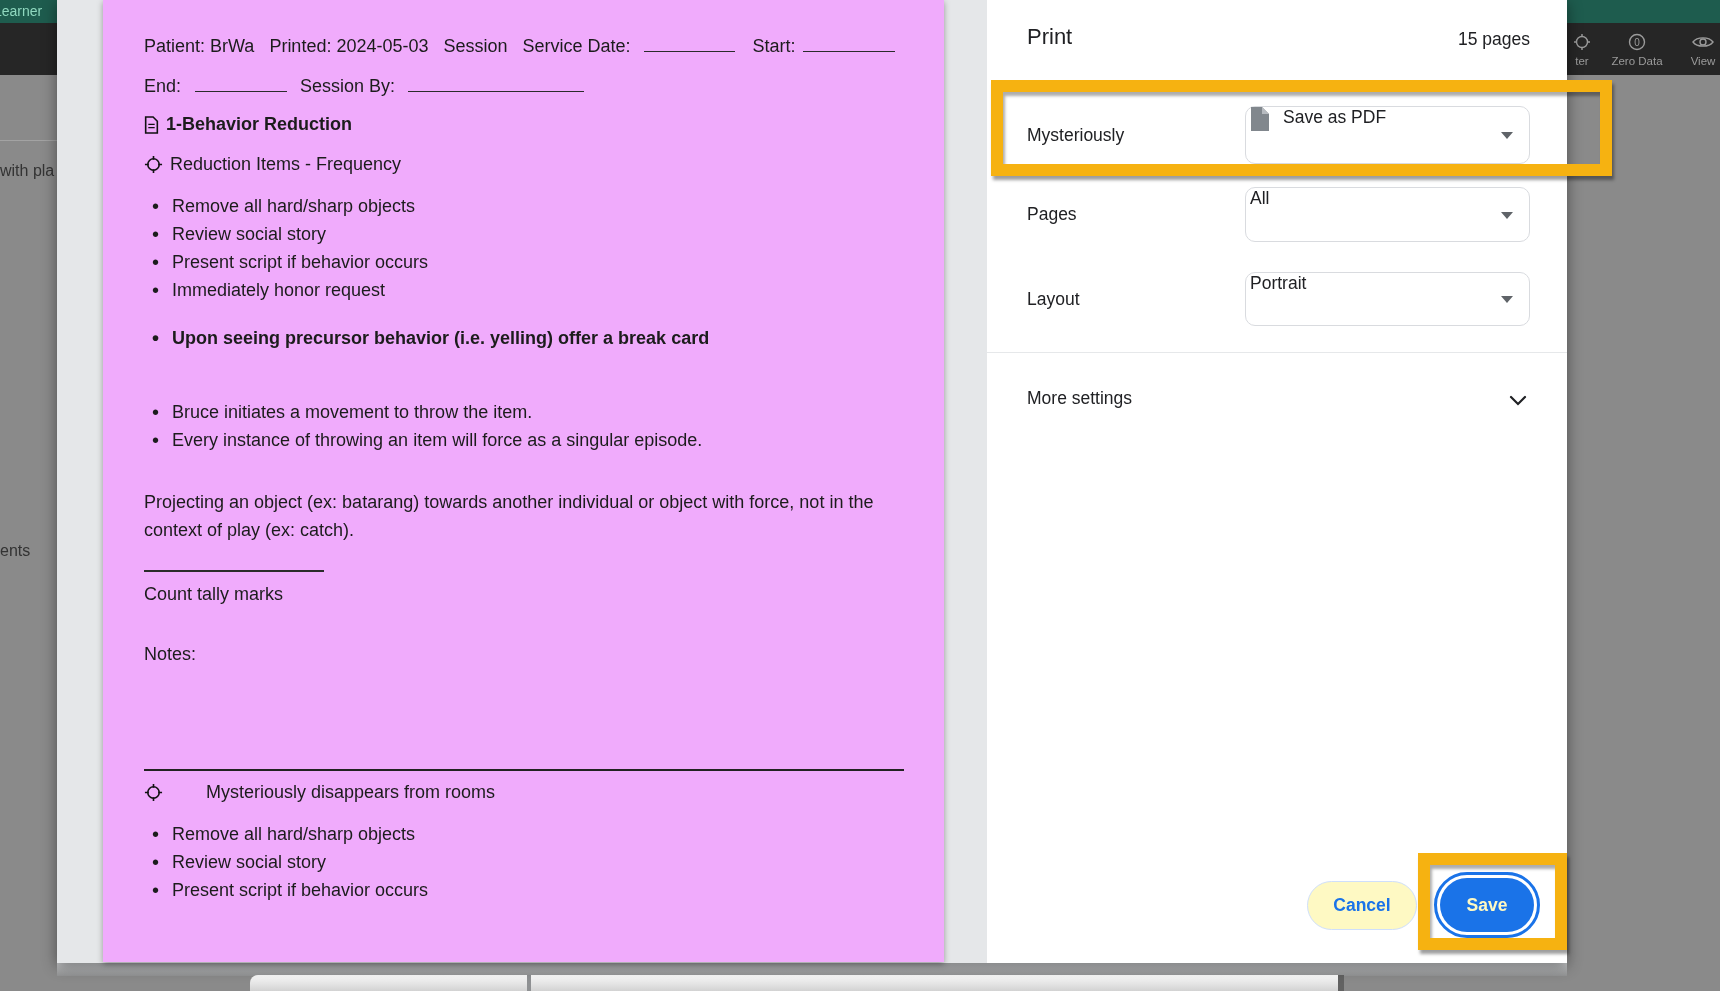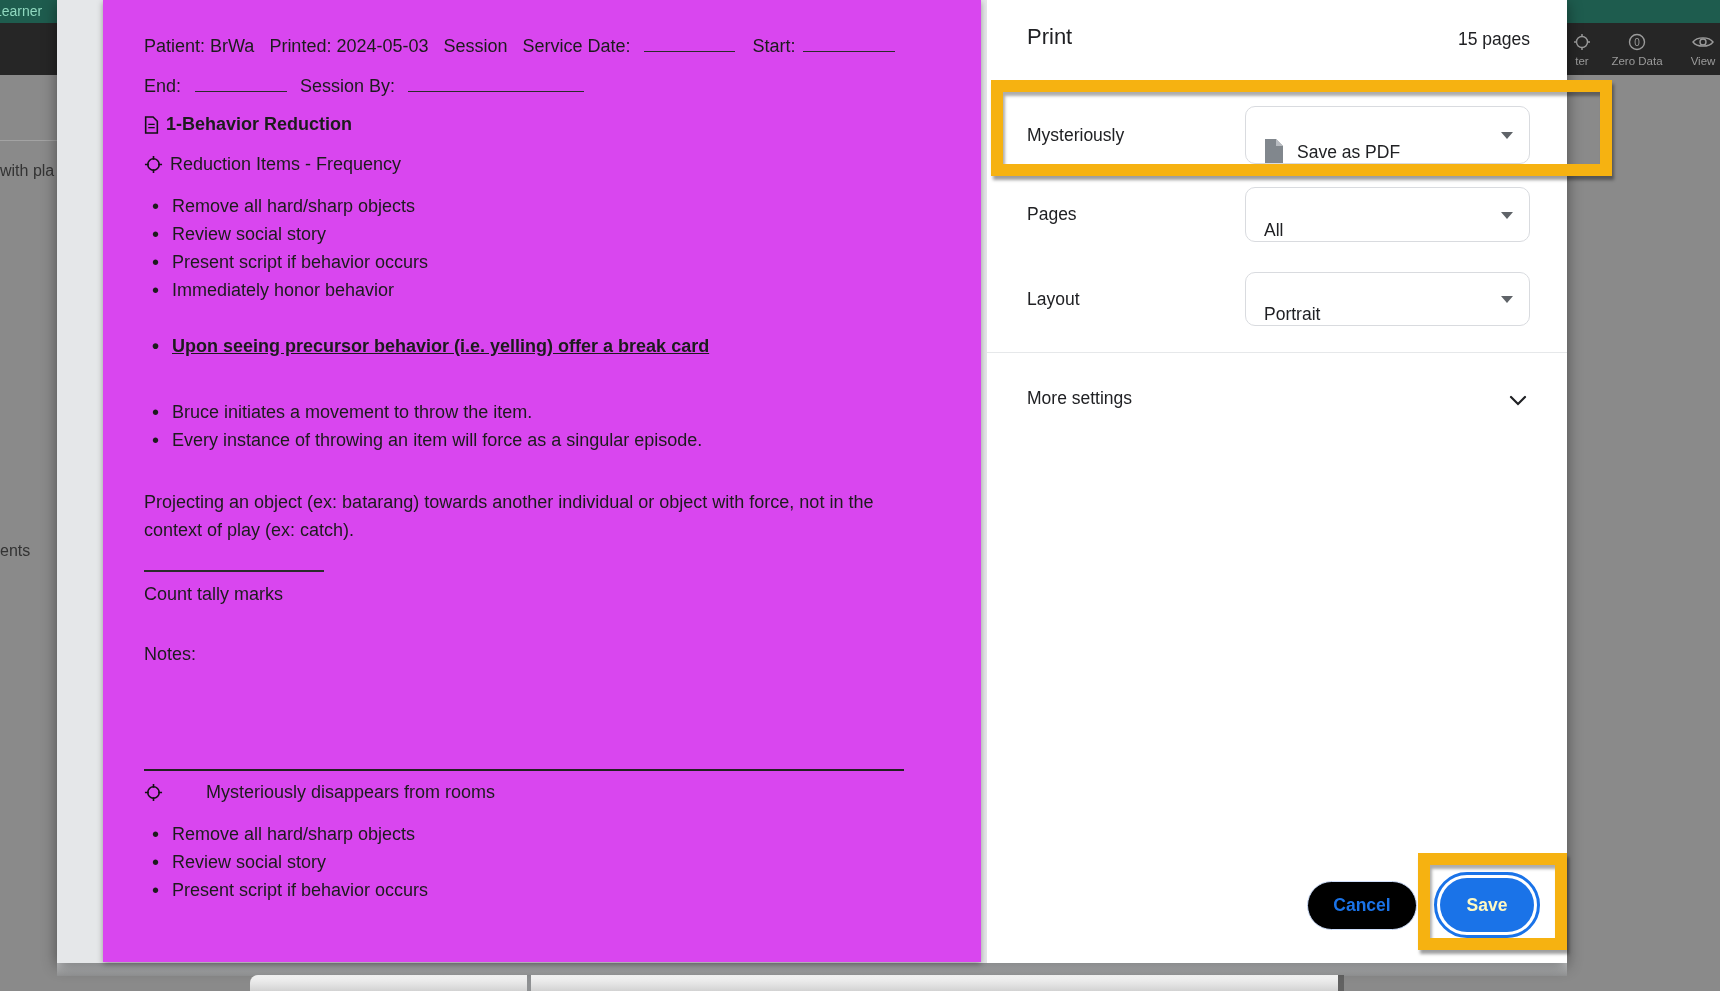--- a/index.html
+++ b/index.html
@@ -35,50 +35,50 @@
   .bs-card{position:absolute;top:975px;height:16px;background:linear-gradient(#fbfbfb,#d2d2d2);}
   .bs-card1{left:250px;width:277px;border-radius:8px 0 0 0;}
   .bs-card2{left:531px;width:807px;}
   .bs-vline{position:absolute;left:527px;top:975px;width:4px;height:16px;background:#8f9193;}
   .bs-dline{position:absolute;left:1338px;top:975px;width:6px;height:16px;background:#626262;}
 
   
   .dialog{position:absolute;left:57px;top:0;width:1510px;height:963px;background:#fff;
     box-shadow:0 3px 14px rgba(0,0,0,.45);}
   .preview{position:absolute;left:0;top:0;width:930px;height:963px;background:var(--preview-bg);}
-  .sheet{position:absolute;left:46px;top:0;width:841px;height:962px;background:#d946ef;
-    box-shadow:0 2px 6px rgba(0,0,0,.35);color:var(--doc-text);font-size:18px;padding-left:37px;}
+  .sheet{position:absolute;left:46px;top:0;width:841px;height:962px;background:#f0abfc;
+    box-shadow:0 2px 6px rgba(0,0,0,.35);color:var(--doc-text);font-size:18px;}
 
   .dl{position:absolute;left:41px;white-space:nowrap;}
   .dl .gap{display:inline-block;}
   .blank{display:inline-block;border-bottom:1.7px solid #2b2b2b;height:15px;vertical-align:baseline;}
   .sec-title,.bvr-title{display:flex;align-items:center;gap:7px;}
   .sec-title{font-weight:bold;}
   .bullet{position:absolute;left:69px;white-space:nowrap;}
   .bullet::before{content:"•";position:absolute;left:-20px;font-size:20px;top:-1px;}
   .bullet.bold{font-weight:bold;}
   .para{position:absolute;left:41px;width:745px;line-height:28px;}
   .blank-solo{position:absolute;left:41px;width:180px;height:20px;border-bottom:2px solid #2b2b2b;}
   .doc-hr{position:absolute;left:41px;width:760px;height:0;border-top:2px solid #222;}
 
   
   .panel{position:absolute;left:930px;top:0;width:580px;height:963px;background:#fff;color:var(--panel-text);}
   .p-title{position:absolute;left:40px;top:24px;font-size:22px;font-weight:500;}
   .p-pages{position:absolute;right:37px;top:29px;font-size:17.5px;font-weight:500;}
   .row-label{position:absolute;left:40px;font-size:17.5px;}
   .select{position:absolute;right:37px;width:285px;background:#fff;border:1px solid #d9dbdf;border-radius:10px;
-    display:flex;align-items:flex-end;padding-left:18px;box-sizing:border-box;font-size:17.5px;cursor:pointer;}
+    display:flex;align-items:flex-start;padding-left:4px;box-sizing:border-box;font-size:17.5px;cursor:pointer;}
   .caret{position:absolute;right:16px;top:50%;margin-top:-3px;width:0;height:0;
     border-left:6px solid transparent;border-right:6px solid transparent;border-top:7px solid #5f6368;}
   .sep{position:absolute;left:0;top:352px;width:100%;height:1px;background:#e6e8ea;}
   .more{position:absolute;left:40px;top:388px;font-size:17.5px;}
   .more-chevron{position:absolute;right:40px;top:395px;}
 
   .btn-cancel{position:absolute;left:320px;top:881px;width:110px;height:49px;border-radius:25px;
-    background:#000000;border:1.5px solid #cfdffb;color:var(--primary-blue);font-size:17.5px;font-weight:600;
+    background:#fef9c3;border:1.5px solid #cfdffb;color:var(--primary-blue);font-size:17.5px;font-weight:600;
     font-family:"Liberation Sans",sans-serif;cursor:pointer;}
   .save-wrap{position:absolute;left:447px;top:872px;border:3px solid var(--primary-blue);
     border-radius:36px;padding:3px;background:#fff;}
   .btn-save{display:block;width:94px;height:54px;border-radius:27px;border:none;background:var(--primary-blue);
     color:#fef9c3;font-size:17.5px;font-weight:600;font-family:"Liberation Sans",sans-serif;cursor:pointer;}
 
   
   .annot{position:absolute;border:12px solid var(--accent);
     box-shadow:2px 4px 3px rgba(0,0,0,.38), inset 2px 4px 3px rgba(0,0,0,.32);}
   .annot-dest{left:991px;top:80px;width:621px;height:96px;box-sizing:border-box;}
@@ -152,22 +152,22 @@
           <svg width="19" height="19" viewBox="0 0 20 20">
             <circle cx="10" cy="10" r="6" fill="none" stroke="#111" stroke-width="1.7"></circle>
             <path d="M10 1v4M10 15v4M1 10h4M15 10h4" stroke="#111" stroke-width="1.7"></path>
           </svg>
           <span>Reduction Items - Frequency</span>
         </div>
 
         <div class="bullet" style="top:196px;">Remove all hard/sharp objects</div>
         <div class="bullet" style="top:224px;">Review social story</div>
         <div class="bullet" style="top:252px;">Present script if behavior occurs</div>
-        <div class="bullet" style="top:280px;">Immediately honor behavior</div>
-        <div class="bullet bold" style="top:336px;text-decoration:underline;">Upon seeing precursor behavior (i.e. yelling) offer a break card</div>
+        <div class="bullet" style="top:280px;">Immediately honor request</div>
+        <div class="bullet bold" style="top:328px;">Upon seeing precursor behavior (i.e. yelling) offer a break card</div>
 
         <div class="bullet" style="top:402px;">Bruce initiates a movement to throw the item.</div>
         <div class="bullet" style="top:430px;">Every instance of throwing an item will force as a singular episode.</div>
 
         <div class="para" style="top:488px;">Projecting an object (ex: batarang) towards another individual or object with force, not in the context of play (ex: catch).</div>
 
         <div class="blank-solo" style="top:550px;"></div>
 
         <div class="dl" style="top:584px;">Count tally marks</div>
 

